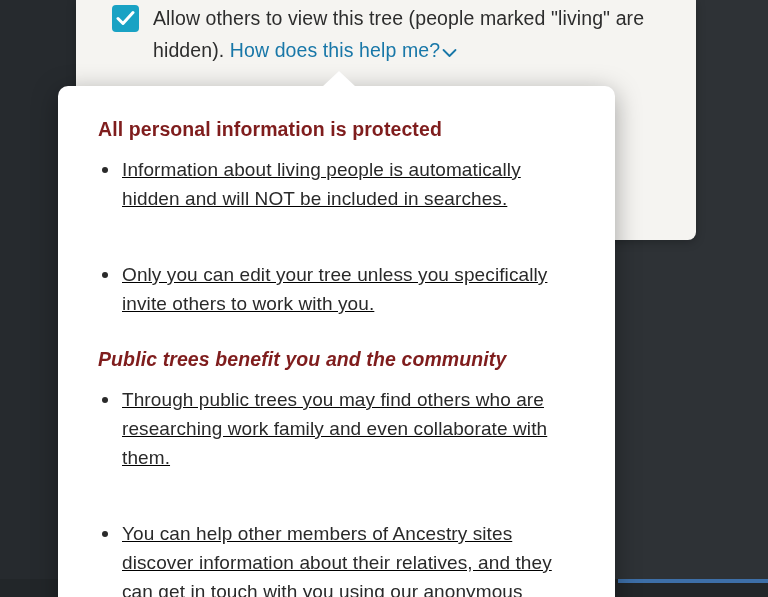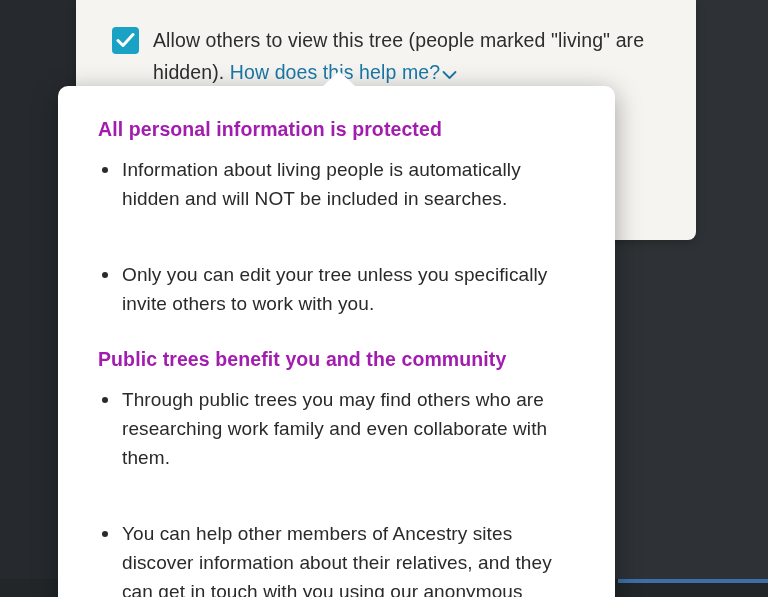--- a/index.html
+++ b/index.html
@@ -50,21 +50,21 @@
     width: 620px;
     height: 240px;
     background: #f5f4f1;
     border-radius: 0 0 8px 8px;
     box-shadow: 0 2px 10px rgba(0,0,0,0.25);
   }
 
   .checkbox-row {
     position: absolute;
     left: 36px;
-    top: 24px;
+    top: 2px;
     right: 42px;
     display: flex;
     align-items: flex-start;
   }
 
   .checkbox {
     flex: 0 0 auto;
     width: 27px;
     height: 27px;
     border-radius: 4px;
@@ -116,32 +116,34 @@
     width: 0;
     height: 0;
     border-left: 17px solid transparent;
     border-right: 17px solid transparent;
     border-bottom: 16px solid #ffffff;
   }
 
   .tip-heading {
     font-size: 19.5px;
     font-weight: bold;
-    color: #a21caf;
+    color: #7f1d1d;
     margin: 0 0 14px 0;
     letter-spacing: 0.1px;
   }
   .tip-heading.second {
     margin-top: 30px;
+    font-style: italic;
   }
 
   .tip-list {
     list-style: none;
     margin: 0;
     padding: 0;
+    text-decoration: underline;
   }
   .tip-list li {
     position: relative;
     padding-left: 24px;
     font-size: 19px;
     line-height: 29px;
     color: #2a2a2a;
     margin-bottom: 14px;
     letter-spacing: 0.1px;
   }

